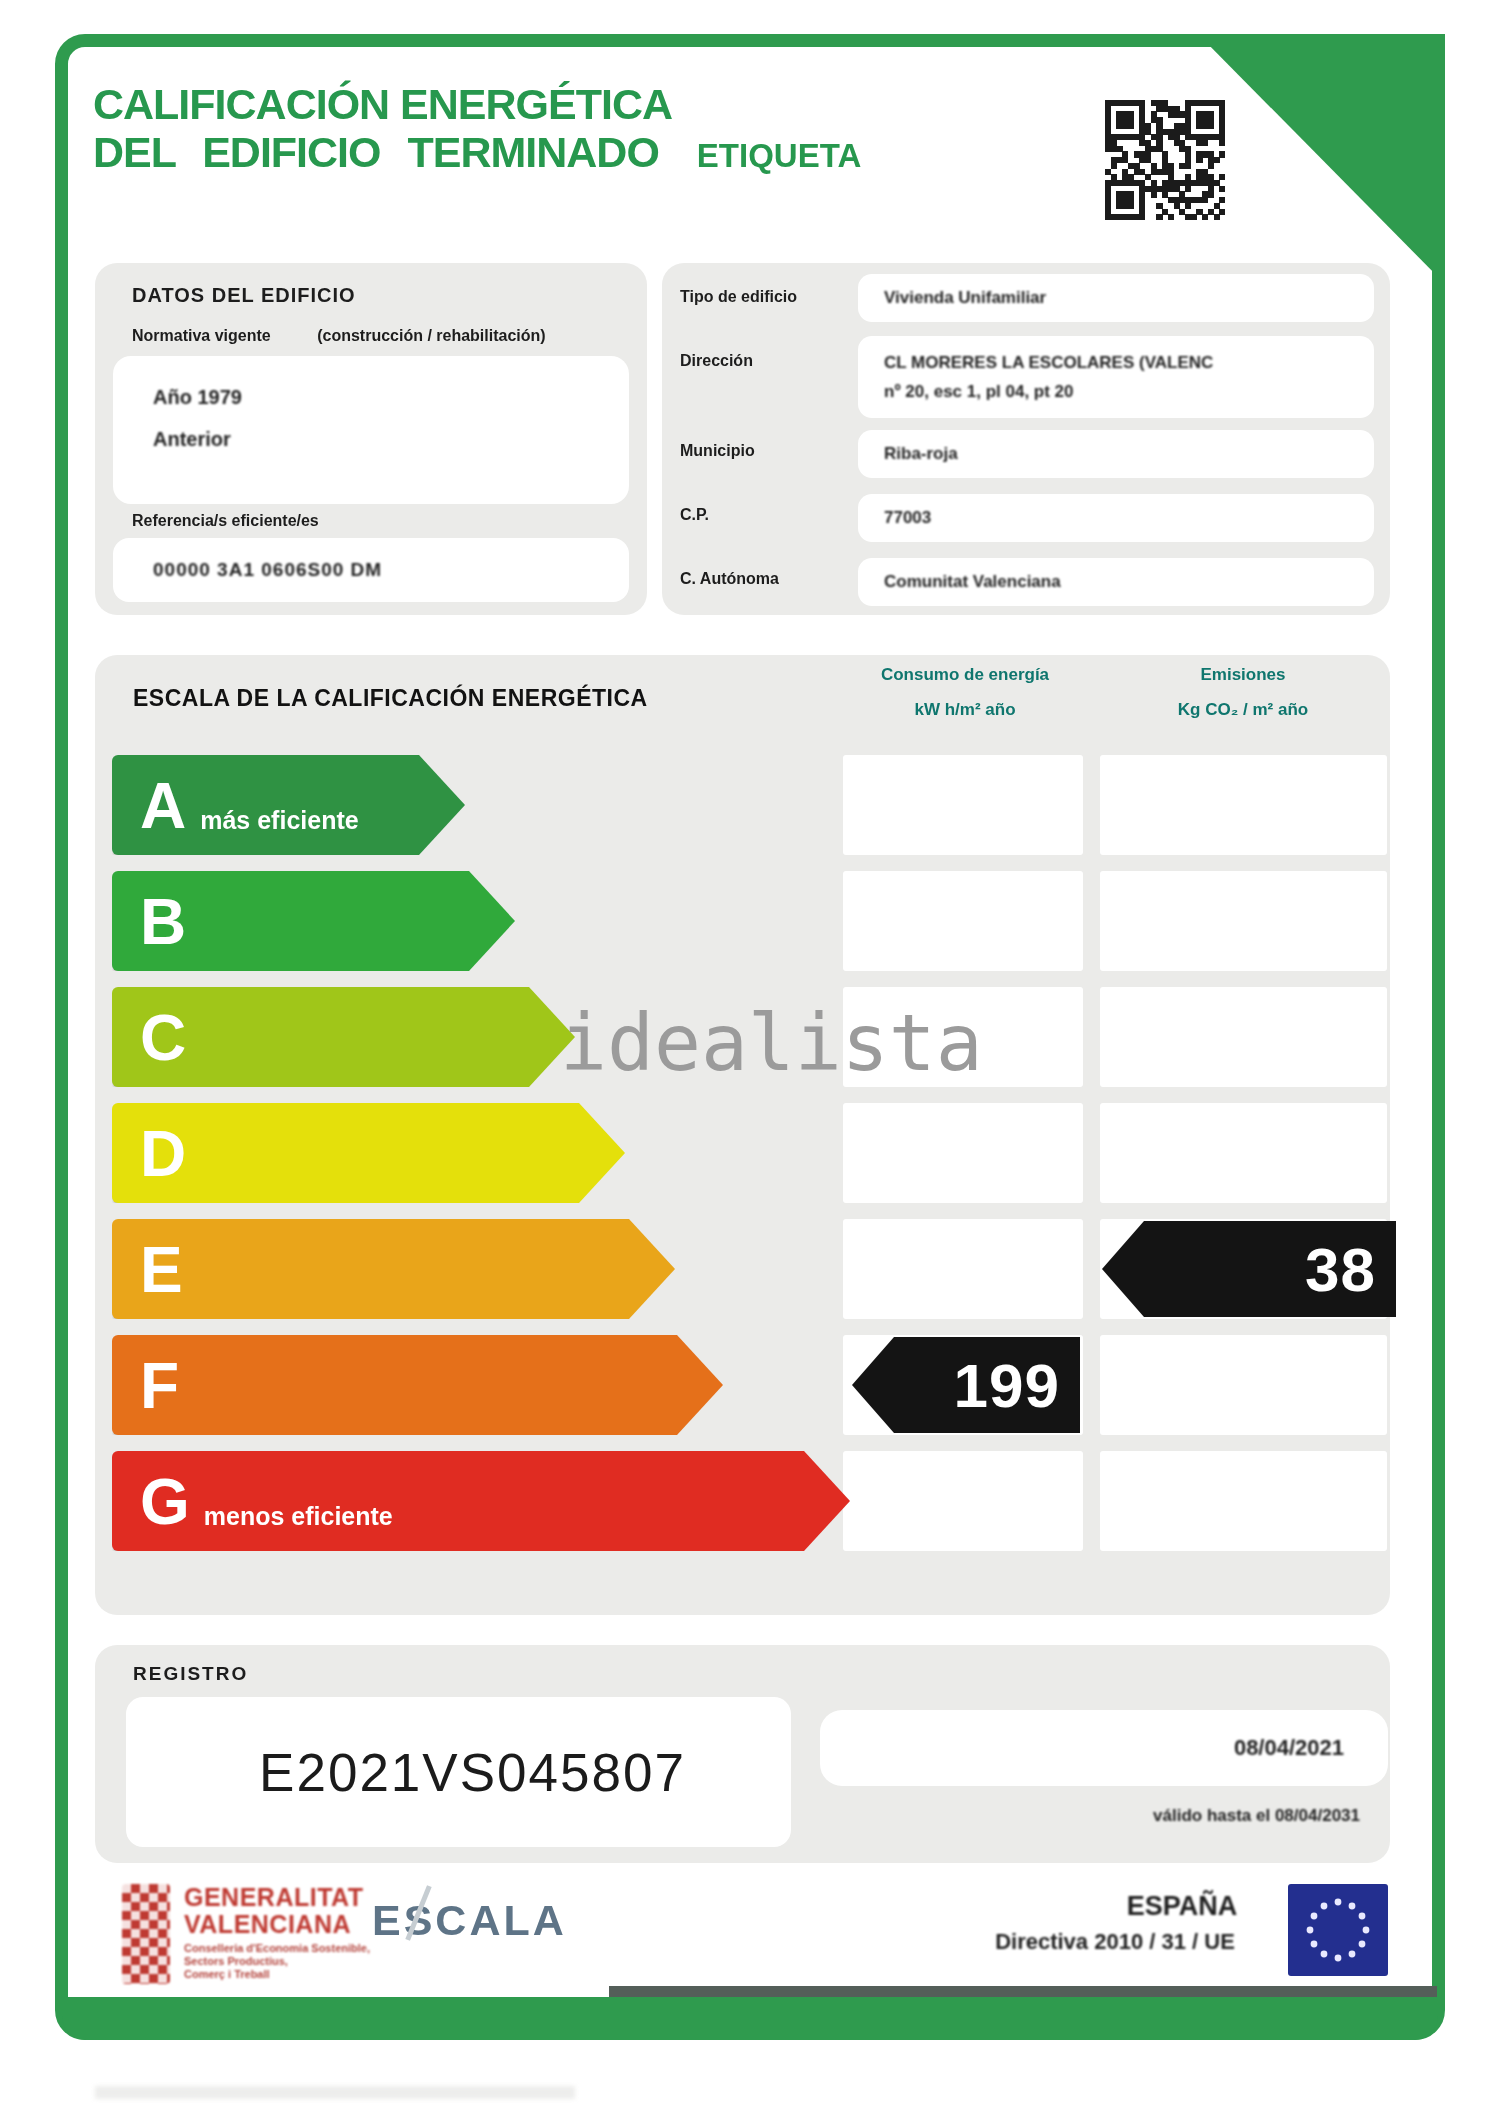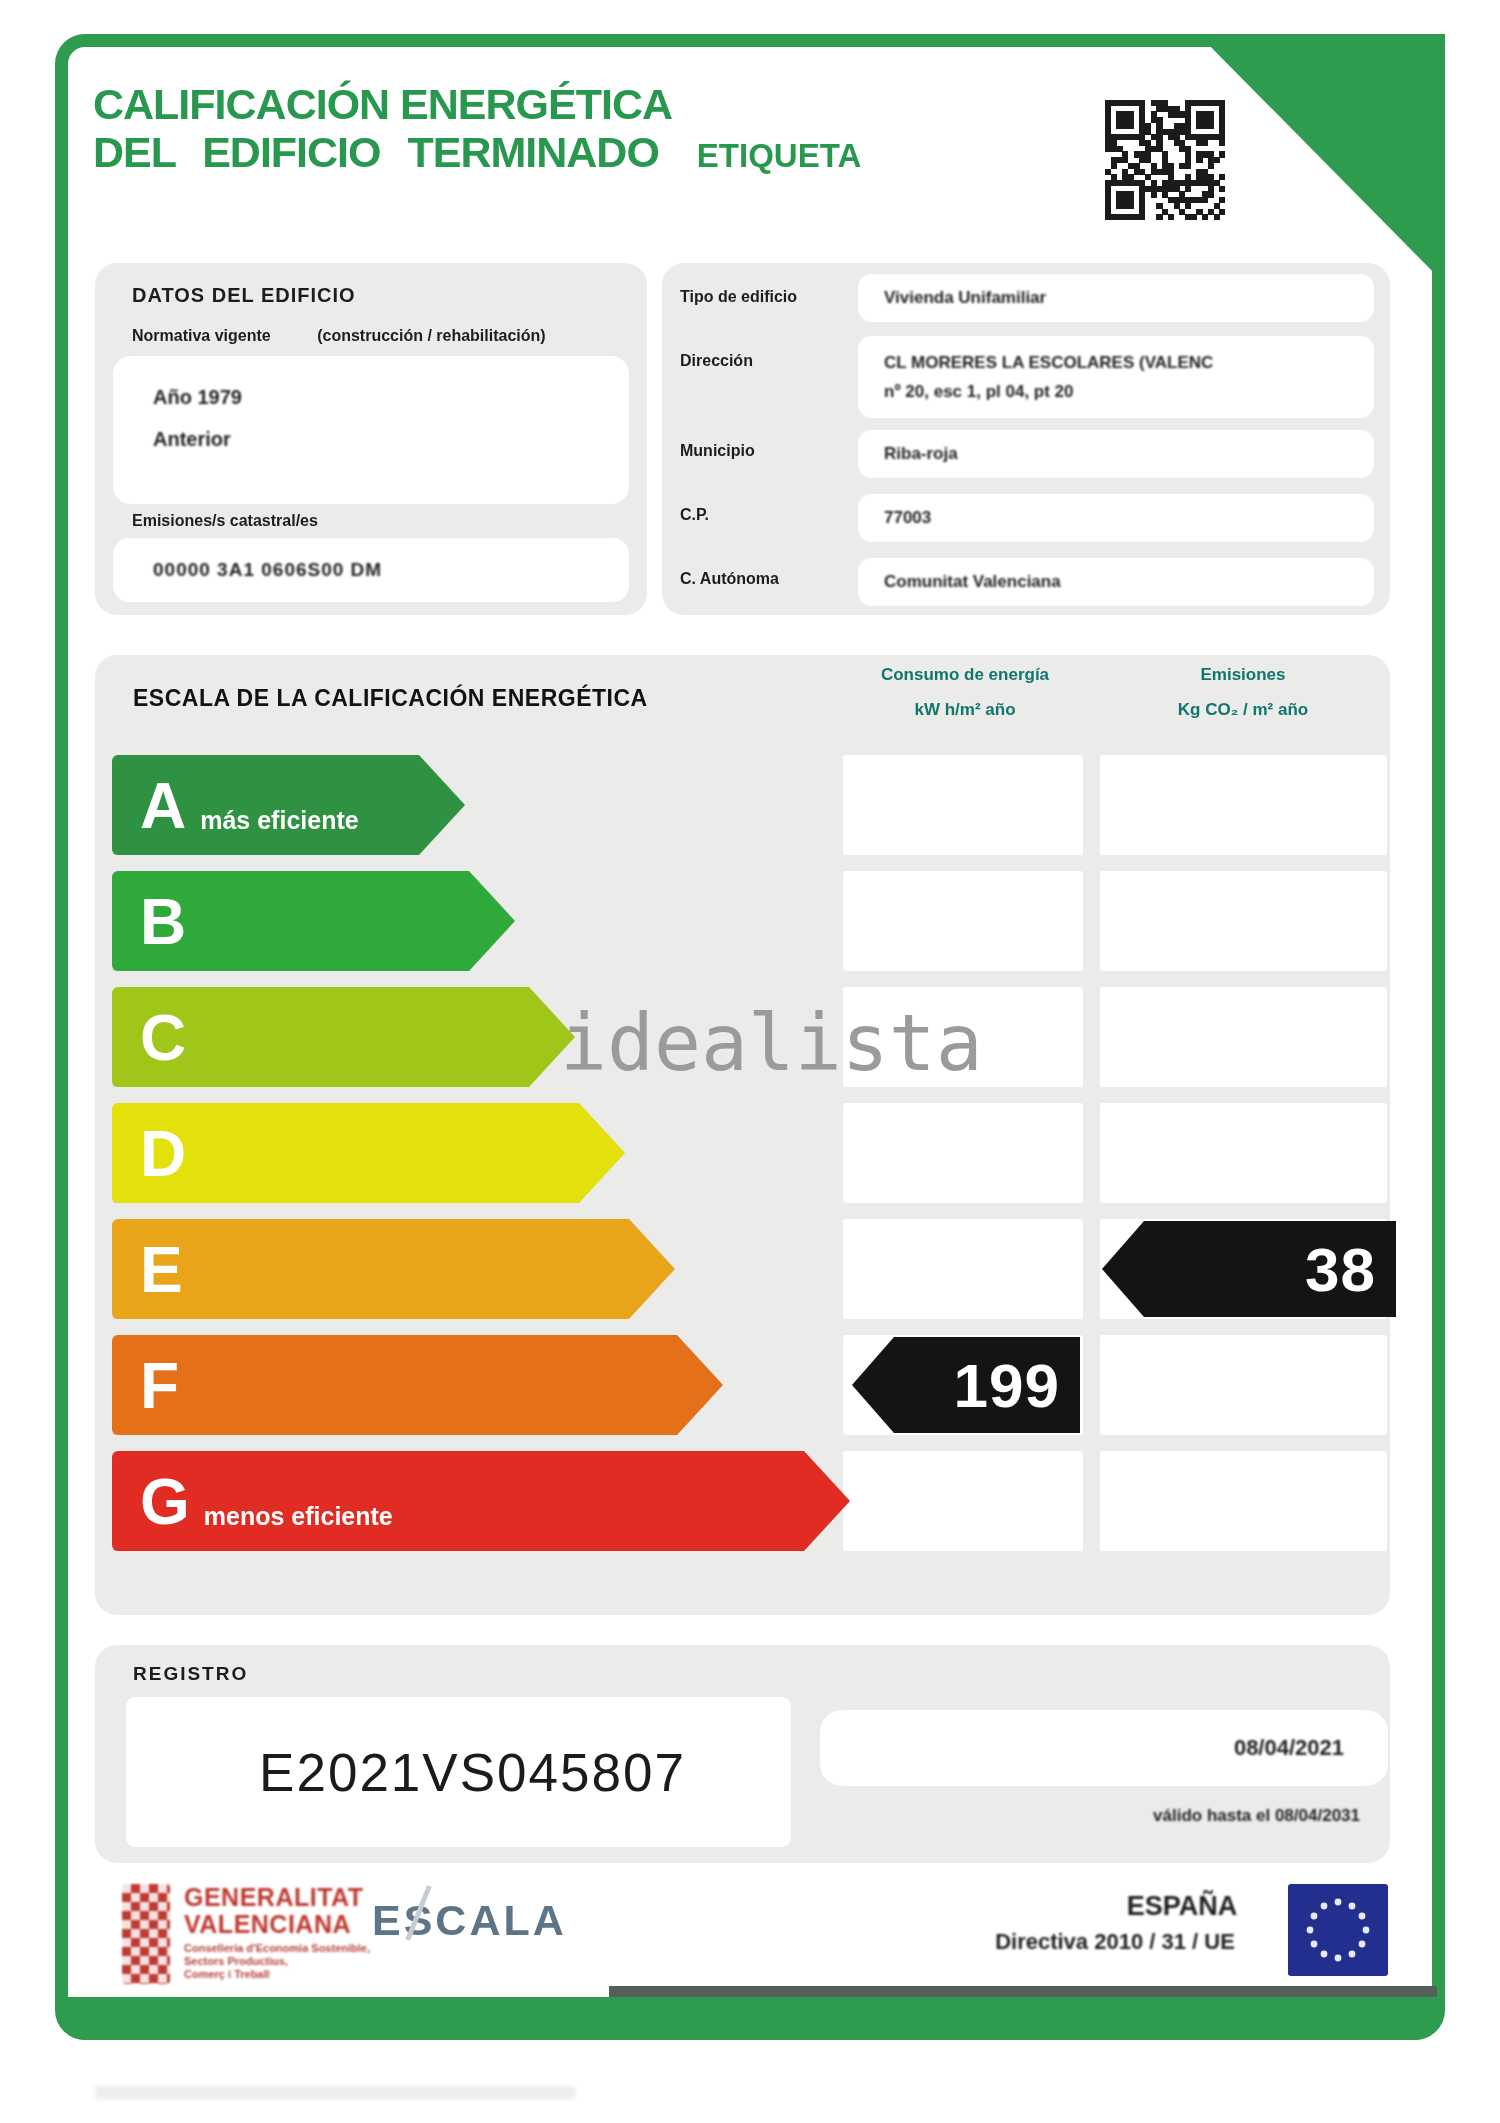--- a/index.html
+++ b/index.html
@@ -337,21 +337,21 @@
   <div class="abs card" style="left:95px;top:263px;width:552px;height:352px;"></div>
   <div class="abs lbl fuzzy" style="left:132px;top:284px;font-size:20px;letter-spacing:1px;text-align:right;">DATOS DEL EDIFICIO</div>
   <div class="abs" style="left:132px;top:327px;">
     <span class="lbl fuzzy">Normativa vigente</span>
     <span class="lbl fuzzy" style="margin-left:42px;">(construcción / rehabilitación)</span>
   </div>
   <div class="abs whitebox" style="left:113px;top:356px;width:516px;height:148px;border-radius:18px;padding:20px 0 0 40px;">
     <div class="val fuzzy2" style="font-size:20px;line-height:42px;">Año 1979</div>
     <div class="val fuzzy2" style="font-size:20px;line-height:42px;">Anterior</div>
   </div>
-  <div class="abs lbl fuzzy" style="left:132px;top:512px;">Emisiones/s catastral/es</div>
+  <div class="abs lbl fuzzy" style="left:132px;top:512px;">Referencia/s eficiente/es</div>
   <div class="abs whitebox" style="left:113px;top:538px;width:516px;height:64px;border-radius:16px;display:flex;align-items:center;padding-left:40px;">
     <span class="val fuzzy2" style="font-size:19px;letter-spacing:1px;">00000 3A1 0606S00 DM</span>
   </div>
 
   <div class="abs card" style="left:662px;top:263px;width:728px;height:352px;"></div>
   <div class="abs lbl fuzzy" style="left:680px;top:288px;">Tipo de edificio</div>
   <div class="abs whitebox" style="left:858px;top:274px;width:516px;height:48px;border-radius:14px;display:flex;align-items:center;padding-left:26px;">
     <span class="val fuzzy2">Vivienda Unifamiliar</span>
   </div>
   <div class="abs lbl fuzzy" style="left:680px;top:352px;">Dirección</div>
@@ -426,21 +426,21 @@
     <span>199</span>
   </div>
   <div class="ind" style="left:1102px;top:1221px;width:294px;">
     <span>38</span>
   </div>
 
   <div class="abs watermark">idealista</div>
 
   <div class="abs card" style="left:95px;top:1645px;width:1295px;height:218px;"></div>
   <div class="abs lbl fuzzy" style="left:133px;top:1663px;font-size:19px;letter-spacing:2px;">REGISTRO</div>
-  <div class="abs whitebox" style="left:126px;top:1697px;width:665px;height:150px;border-radius:9px;display:flex;align-items:center;justify-content:center;padding-left:28px;">
+  <div class="abs whitebox" style="left:126px;top:1697px;width:665px;height:150px;border-radius:17px;display:flex;align-items:center;justify-content:center;padding-left:28px;">
     <span class="regnum">E2021VS045807</span>
   </div>
   <div class="abs whitebox" style="left:820px;top:1710px;width:568px;height:76px;border-radius:22px;display:flex;align-items:center;justify-content:flex-end;padding-right:44px;">
     <span class="val fuzzy2" style="font-size:22px;">08/04/2021</span>
   </div>
   <div class="abs fuzzy2" style="left:940px;top:1806px;width:420px;text-align:right;font-size:17px;font-weight:700;color:#242424;">válido hasta el 08/04/2031</div>
 
   <div class="abs gvaemblem"></div>
   <div class="abs gvaname">
     <div>GENERALITAT</div>

